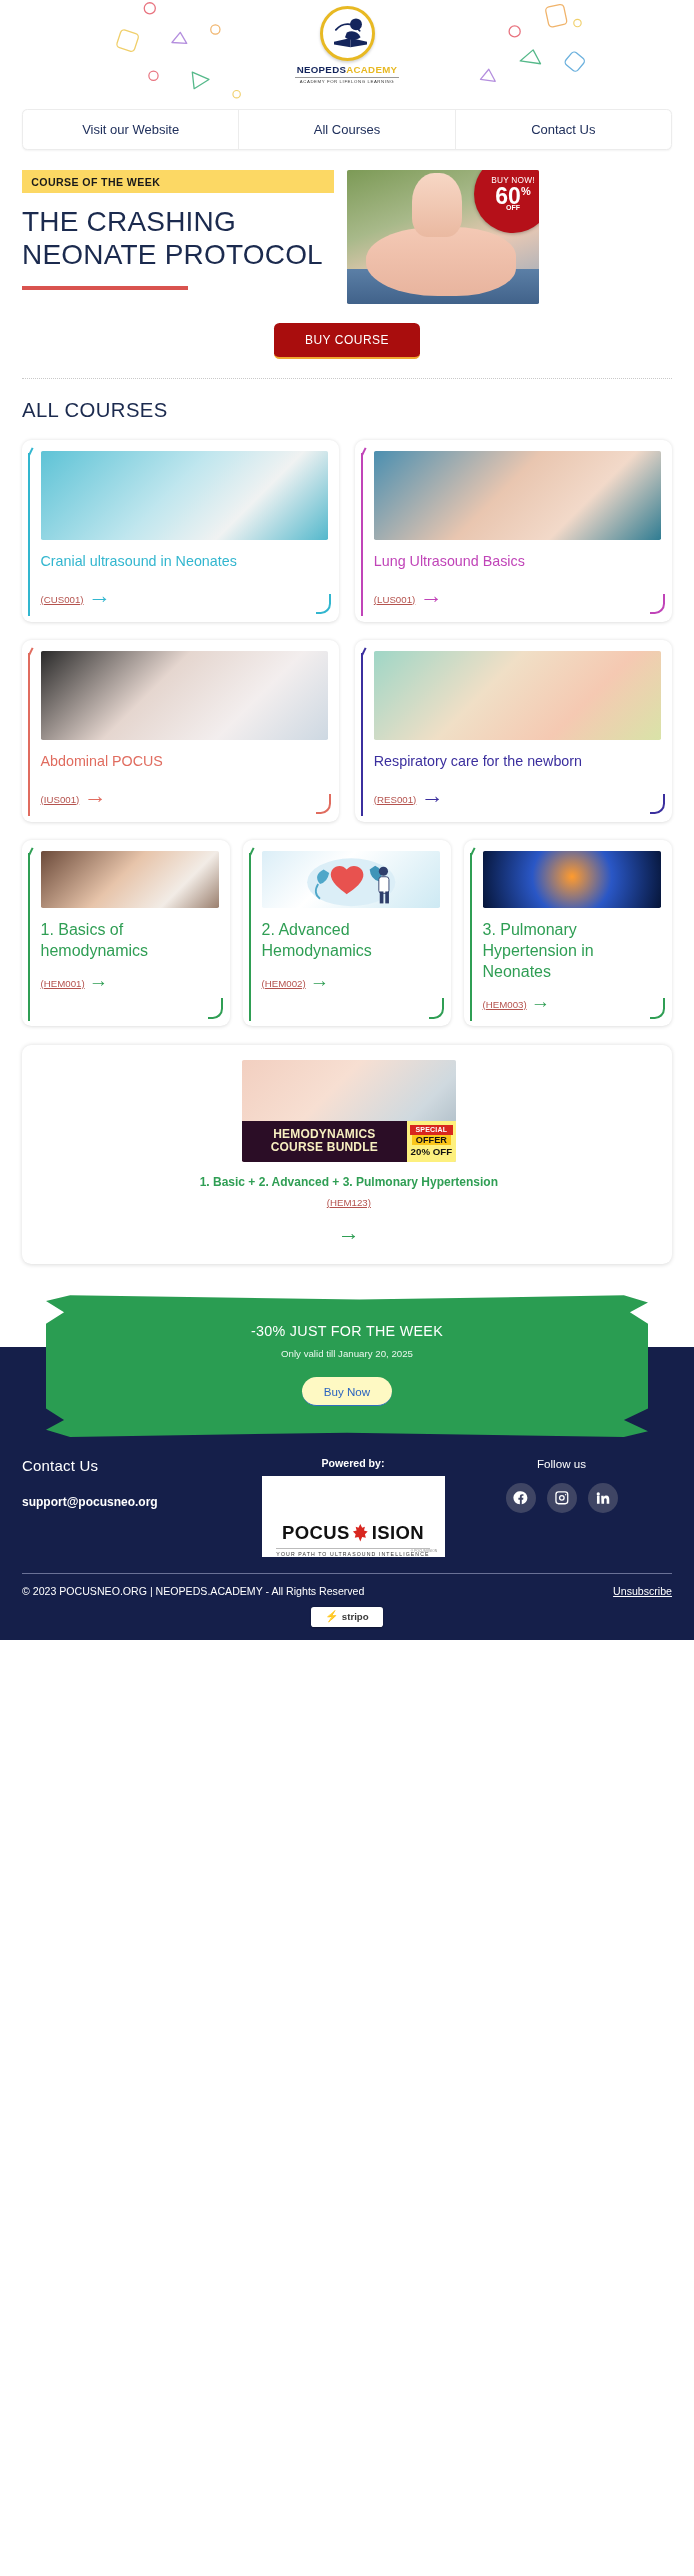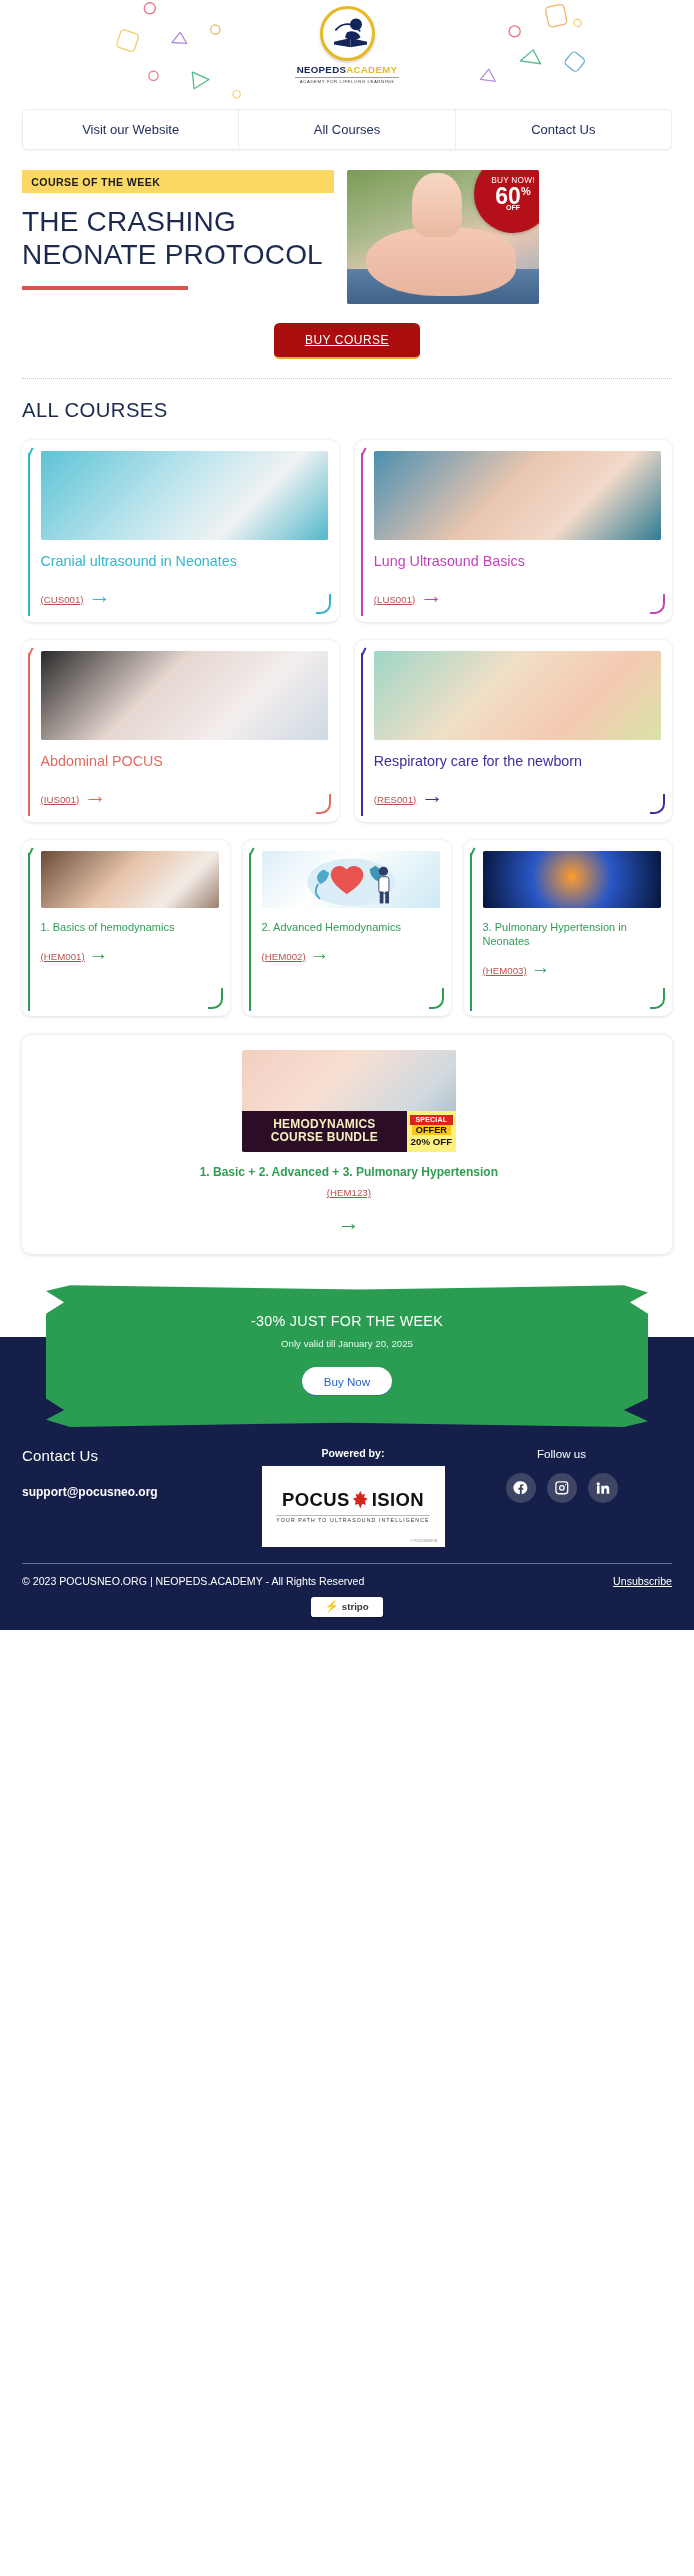--- a/index.html
+++ b/index.html
@@ -131,21 +131,20 @@
     background: #a90d0d;
     color: #ffffff;
     font-size: 12px;
     letter-spacing: 0.5px;
     padding: 10.2px 31px;
     border-radius: 5.5px;
     border: none;
     border-bottom: 2.8px solid #f0a830;
     cursor: pointer;
     font-family: "Liberation Sans", sans-serif;
-    text-decoration: underline;
   }
 
   .dotted-sep {
     margin: 18.5px 22px 0 22px;
     border-top: 1.8px dotted #c9c9c9;
   }
 
   .section-title {
     margin: 20.3px 0 0 22px;
     font-size: 20.3px;
@@ -205,21 +204,21 @@
   .t-hem1    { background: linear-gradient(135deg,#6b4a3a 0%,#e7c4aa 45%,#f2ece6 75%,#9a7f6e 100%); }
   .t-hem2    { background: linear-gradient(135deg,#dbeef7 0%,#ffffff 40%,#cde9f3 100%); }
   .t-hem3    { background: radial-gradient(circle at 50% 45%, #ff9b2e 0%, #2a57c6 42%, #061538 100%); }
 
   .course-title {
     margin-top: 12px;
     font-size: 14.3px;
     line-height: 1.28;
     font-weight: normal;
   }
-  .course-title.small { font-size: 11px; line-height: 1.3; }
+  .course-title.small { font-size: 16px; line-height: 1.3; }
   .course-code {
     margin-top: 9.2px;
     font-size: 9.7px;
     color: #b5534e;
     text-decoration: underline;
     display: inline-block;
     cursor: pointer;
   }
   .course-arrow {
     margin-top: 13px;
@@ -298,41 +297,41 @@
   }
   .promo-sub1 { font-size: 14.3px; letter-spacing: 0.3px; }
   .promo-sub2 { font-size: 9.7px; margin-top: 8.3px; color: #eaf7ee; }
   .promo-title {
     margin-top: 24px; font-size: 21px; line-height: 1.22;
     color: #eefaf1; letter-spacing: 0.3px;
   }
   .promo-btn {
     margin-top: 18.5px;
     display: inline-block;
-    background: #ffffff; color: #2a63c0;
+    background: #fef9c3; color: #2a63c0;
     font-size: 11.6px;
     padding: 7.4px 22px; border-radius: 15px; border: none;
     border-bottom: 1.8px solid #2f6fbd;
     cursor: pointer;
     font-family: "Liberation Sans", sans-serif;
   }
 
   
   .footer { background: #151f4a; color: #fff; padding: 20.3px 22px 13px 22px; }
   .footer-cols { display: flex; align-items: flex-start; }
   .f-left { width: 233px; }
   .f-contact { font-size: 15px; letter-spacing: 0.2px; }
   .f-email { margin-top: 20.3px; font-size: 12px; font-weight: bold; }
   .f-mid { width: 196px; text-align: center; }
   .f-powered { font-size: 10.6px; font-weight: bold; }
   .pocus-box {
     margin: 6.5px auto 0 auto;
     width: 183px; height: 81px;
     background: #fff;
-    display: flex; flex-direction: column; justify-content: center; align-items: center;
+    display: flex; flex-direction: column; justify-content: flex-end; align-items: center;
     position: relative;
   }
   .pocus-main {
     font-size: 18.5px; font-weight: bold; color: #111; letter-spacing: 0.4px;
     display: flex; align-items: center; gap: 1.8px;
   }
   .pocus-leaf { color: #d8261f; font-size: 15.7px; margin: 0 0.9px; }
   .pocus-sub {
     margin-top: 3.7px; font-size: 5.2px; letter-spacing: 1.1px; color: #333;
     border-top: 0.9px solid #bbb; padding-top: 1.8px;

